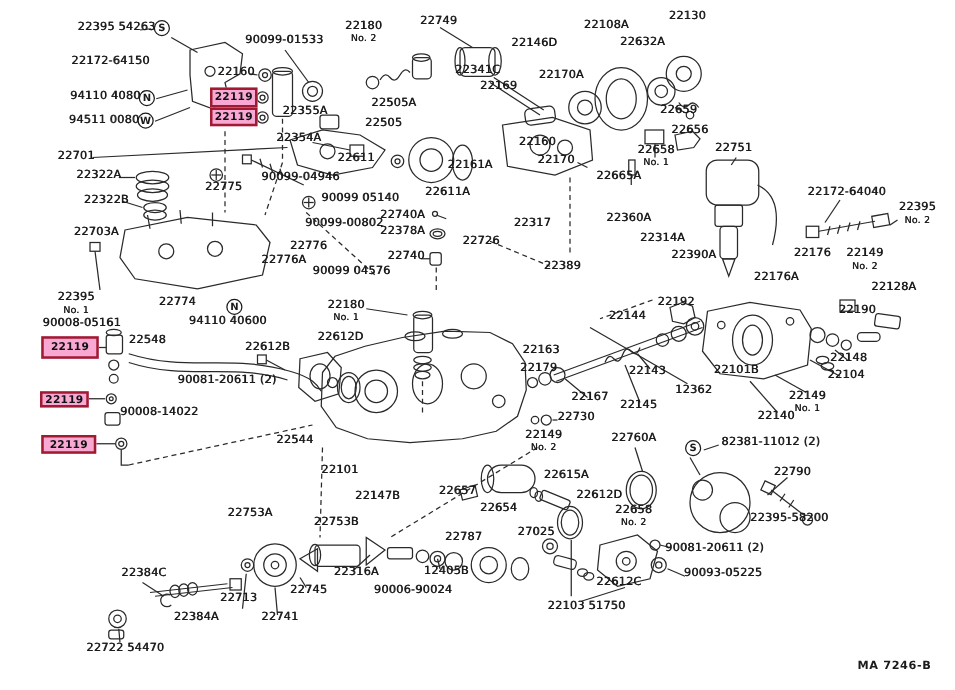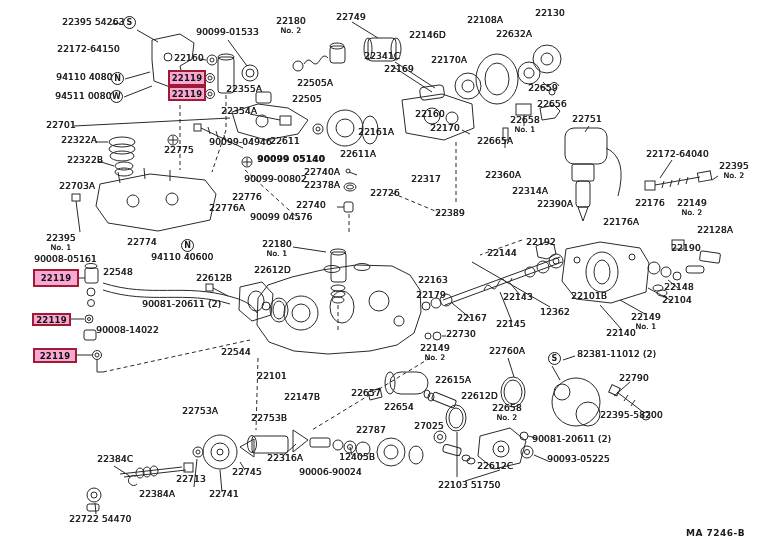--- a/index.html
+++ b/index.html
@@ -328,31 +328,31 @@
       <div class="lbl" style="left: 292px; top: 95px;">22505</div>
       <div class="lbl" style="left: 226px; top: 85px;">22355A</div>
       <div class="lbl" style="left: 500px; top: 84px; margin-left: 28px;">22659</div>
       <div class="lbl" style="left: 537px; top: 100px;">22656</div>
       <div class="lbl" style="left: 221px; top: 107px;">22354A</div>
       <div class="lbl" style="left: 46px; top: 121px;">22701</div>
       <div class="lbl" style="left: 61px; top: 136px;">22322A</div>
       <div class="lbl" style="left: 67px; top: 156px;">22322B</div>
       <div class="lbl" style="left: 164px; top: 146px;">22775</div>
       <div class="lbl" style="left: 59px; top: 182px;">22703A</div>
-      <div class="lbl" style="left: 270px; top: 123px; margin-top: 14px;">22611</div>
+      <div class="lbl" style="left: 270px; top: 123px;">22611</div>
       <div class="lbl" style="left: 209px; top: 138px;">90099-04946</div>
       <div class="lbl" style="left: 340px; top: 150px;">22611A</div>
-      <div class="lbl" style="left: 257px; top: 155px; font-weight: bold;">90099 05140</div>
+      <div class="lbl" style="left: 257px; top: 155px;">90099 05140</div>
       <div class="lbl" style="left: 244px; top: 175px;">90099-00802</div>
       <div class="lbl" style="left: 232px; top: 193px;">22776</div>
       <div class="lbl" style="left: 209px; top: 204px;">22776A</div>
       <div class="lbl" style="left: 250px; top: 213px;">90099 04576</div>
       <div class="lbl" style="left: 304px; top: 168px;">22740A</div>
       <div class="lbl" style="left: 304px; top: 181px;">22378A</div>
-      <div class="lbl" style="left: 296px; top: 201px;">22740</div>
+      <div class="lbl" style="left: 310px; top: 201px;">22740</div>
       <div class="lbl" style="left: 415px; top: 110px;">22160</div>
       <div class="lbl" style="left: 430px; top: 124px;">22170</div>
       <div class="lbl" style="left: 510px; top: 116px;">22658<div class="sub">No. 1</div></div>
       <div class="lbl" style="left: 477px; top: 137px;">22665A</div>
       <div class="lbl" style="left: 358px; top: 128px;">22161A</div>
       <div class="lbl" style="left: 411px; top: 175px;">22317</div>
       <div class="lbl" style="left: 485px; top: 171px;">22360A</div>
       <div class="lbl" style="left: 512px; top: 187px;">22314A</div>
       <div class="lbl" style="left: 537px; top: 200px;">22390A</div>
       <div class="lbl" style="left: 370px; top: 189px;">22726</div>

